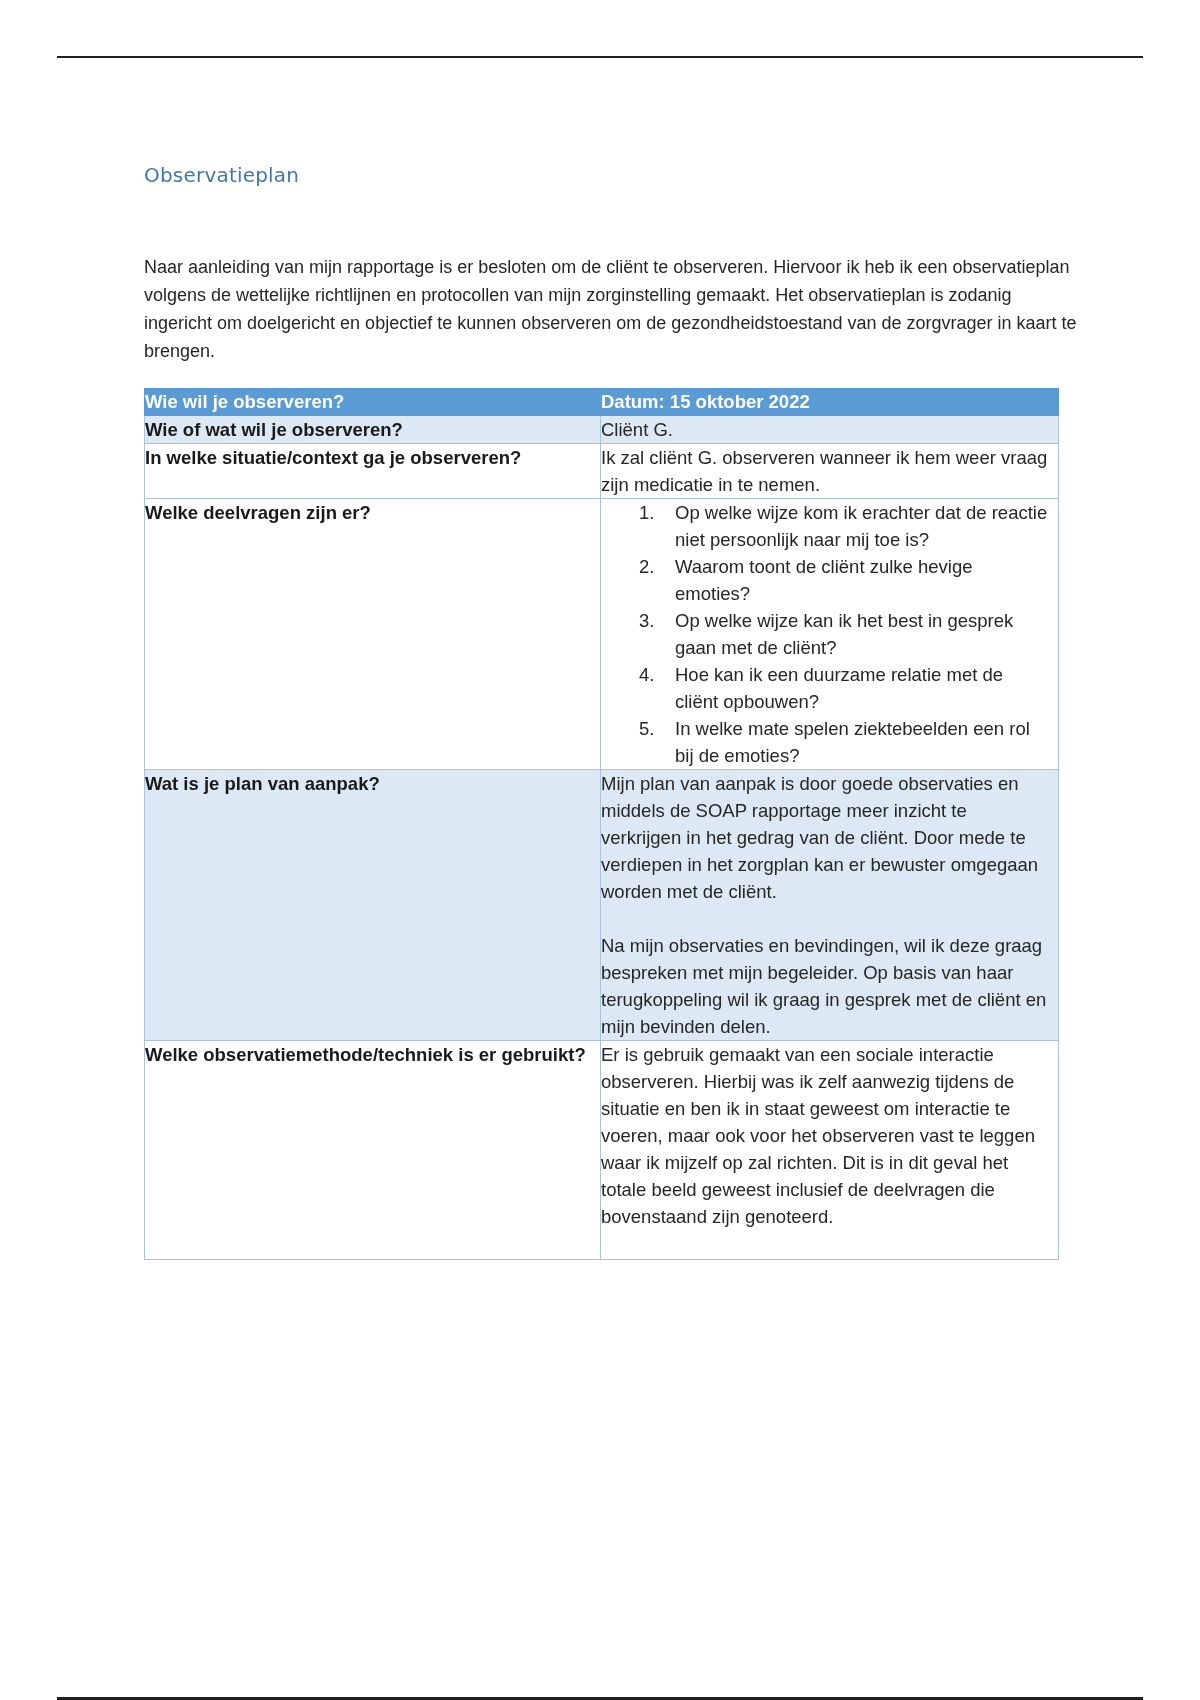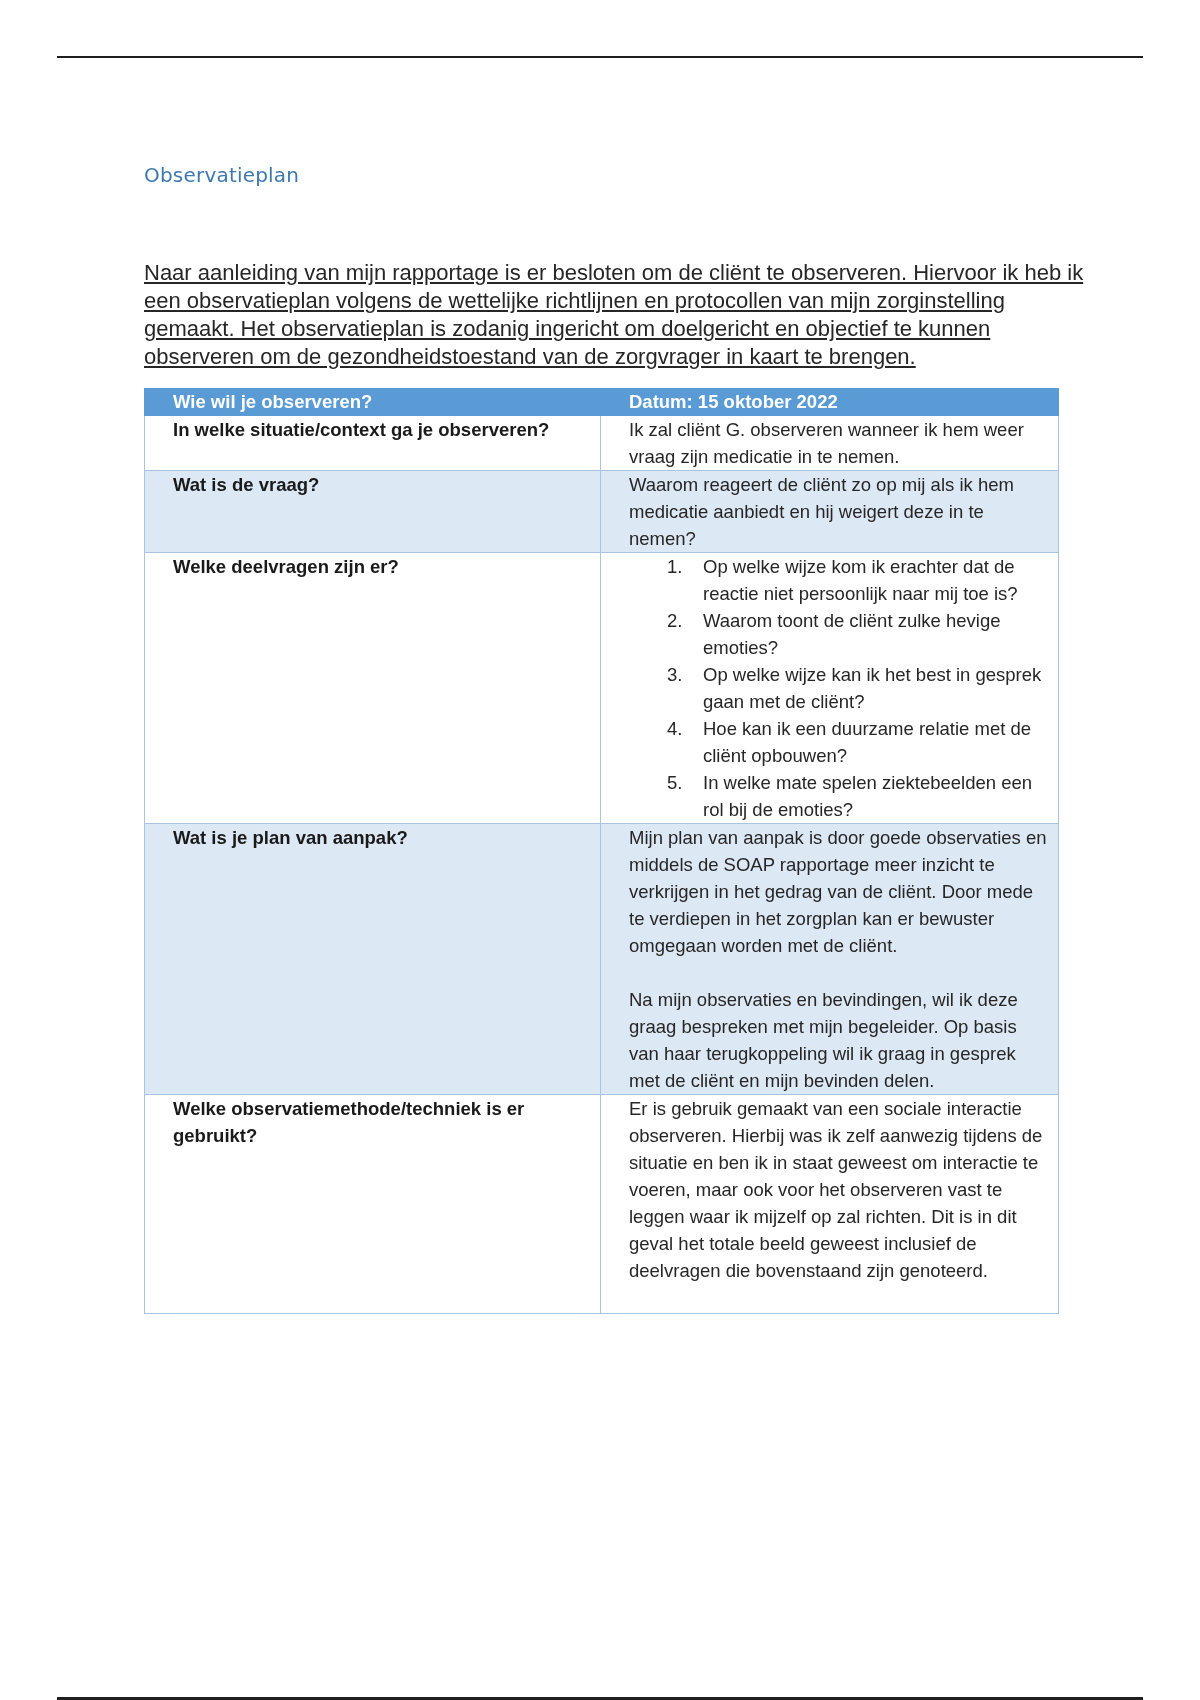--- a/index.html
+++ b/index.html
@@ -33,45 +33,44 @@
       font-size: 20px;
       color: #3f78b0;
       font-weight: normal;
       letter-spacing: 0.2px;
       margin: 0;
     }
 
     .intro {
       position: absolute;
       left: 144px;
-      top: 259px;
+      top: 253px;
       width: 940px;
-      font-size: 22px;
+      font-size: 18px;
       line-height: 28px;
       color: #262626;
       margin: 0;
-      text-decoration: underline;
     }
 
     table.plan {
       position: absolute;
       left: 144px;
       top: 388px;
       width: 914px;
       border-collapse: collapse;
       table-layout: fixed;
       font-size: 18.5px;
       line-height: 27px;
     }
     table.plan col.q { width: 456px; }
     table.plan col.a { width: 458px; }
     table.plan td {
       border: 1.5px solid #a9c4e0;
       vertical-align: top;
-      padding: 0 10px 0 28px;
+      padding: 0 10px 0 0;
     }
     table.plan tr.header td {
       background: #5b9bd5;
       color: #ffffff;
       font-weight: bold;
       border-color: #5b9bd5;
       height: 26px;
       line-height: 25px;
     }
     table.plan tr.shaded td {
@@ -117,27 +116,27 @@
 <table class="plan">
   <colgroup>
       <col class="q">
       <col class="a">
     </colgroup>
   <tbody>
     <tr class="header">
       <td>Wie wil je observeren?</td>
       <td>Datum: 15 oktober 2022</td>
     </tr>
+    <tr class="shaded">
+      <td class="q">Wie of wat wil je observeren?</td>
+      <td class="a">Cliënt G.</td>
+    </tr>
     <tr>
       <td class="q">In welke situatie/context ga je observeren?</td>
       <td class="a">Ik zal cliënt G. observeren wanneer ik hem weer vraag zijn medicatie in te nemen.</td>
-    </tr>
-    <tr class="shaded">
-      <td class="q">Wat is de vraag?</td>
-      <td class="a">Waarom reageert de cliënt zo op mij als ik hem medicatie aanbiedt en hij weigert deze in te nemen?</td>
     </tr>
     <tr>
       <td class="q">Welke deelvragen zijn er?</td>
       <td class="a">
         <ol class="sub">
           <li><span class="num">1.</span><span>Op welke wijze kom ik erachter dat de reactie niet persoonlijk naar mij toe is?</span></li>
           <li><span class="num">2.</span><span>Waarom toont de cliënt zulke hevige emoties?</span></li>
           <li><span class="num">3.</span><span>Op welke wijze kan ik het best in gesprek gaan met  de cliënt?</span></li>
           <li><span class="num">4.</span><span>Hoe kan ik een duurzame relatie met de cliënt opbouwen?</span></li>
           <li><span class="num">5.</span><span>In welke mate spelen ziektebeelden een rol bij de emoties?</span></li>

